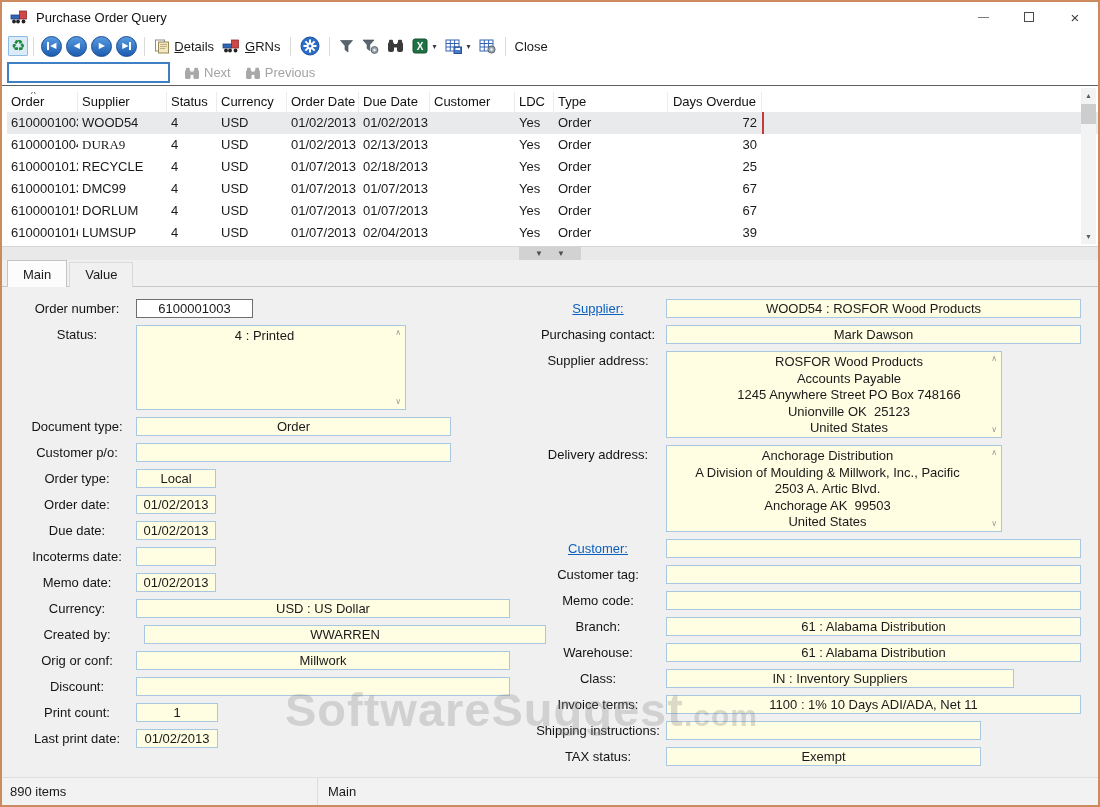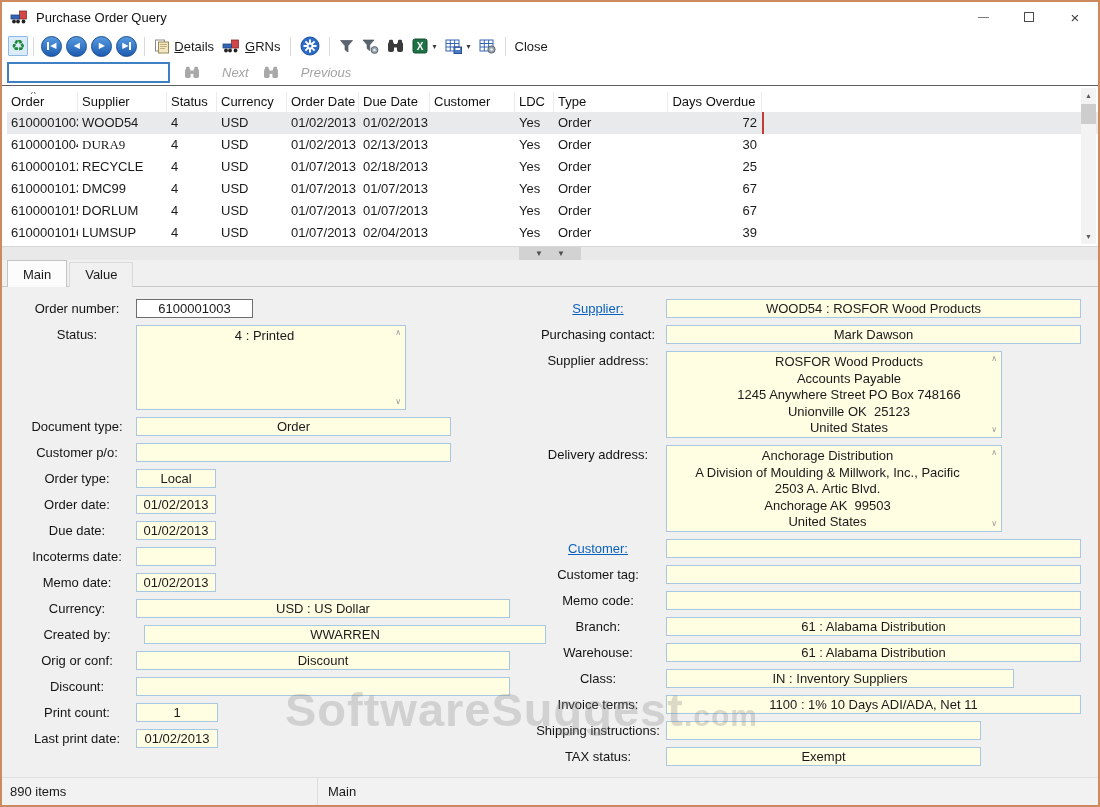--- a/index.html
+++ b/index.html
@@ -28,21 +28,21 @@
   .navbtn .tri { color:#fff; font-size:8px; line-height:8px; }
   .navbtn .bar { width:2px; height:8px; background:#fff; }
   .navbtn .bar.l { margin-right:1px; } .navbtn .bar.r { margin-left:1px; }
   .lbl { display:inline-block; }
   .ul::first-letter { text-decoration:underline; }
   .dd-arrow { font-size:8px; color:#3c3c3c; margin-left:1px; }
 
   
   .searchrow { height:26px; background:#fff; display:flex; align-items:center; padding-left:5px; gap:14px; flex:0 0 auto; border-bottom:1px solid #5f5f5f; }
   .searchrow input { width:163px; height:21px; border:2px solid #3f7fc4; padding:1px 4px; font:13px "Liberation Sans","DejaVu Sans",sans-serif; outline:none; }
-  .graybtn { display:flex; align-items:center; gap:22px; color:#a3a3a3;font-style:italic; }
+  .graybtn { display:flex; align-items:flex-end; gap:4px; color:#a3a3a3; }
 
   
   .grid { position:relative; height:160px; background:#fff; flex:0 0 auto; overflow:hidden; }
   .g-header { display:flex; height:26px; align-items:flex-end; padding-left:5px; }
   .gcell { padding:2px 0 3px 4px; overflow:hidden; white-space:nowrap; flex:0 0 auto; }
   .gcell.h { border-right:1px solid #ececec; color:#111; }
   .gcell.r { text-align:right; padding-right:5px; }
   .g-body { padding-left:5px; }
   .grow { display:flex; height:22px; align-items:center; position:relative; }
   .grow.sel { background:#e9eaec; }
@@ -275,21 +275,21 @@
     <div class="g-header">
         <div class="gcell h" style="width: 71px; position: relative;">Order<span class="caret">^</span></div>
         <div class="gcell h" style="width: 89px; position: relative;">Supplier</div>
         <div class="gcell h" style="width: 50px; position: relative;">Status</div>
         <div class="gcell h" style="width: 70px; position: relative;">Currency</div>
         <div class="gcell h" style="width: 72px; position: relative;">Order Date</div>
         <div class="gcell h" style="width: 71px; position: relative;">Due Date</div>
         <div class="gcell h" style="width: 85px; position: relative;">Customer</div>
         <div class="gcell h" style="width: 39px; position: relative;">LDC</div>
         <div class="gcell h" style="width: 114px; position: relative;">Type</div>
-        <div class="gcell h r" style="width: 94px; position: relative; text-align: center;">Days Overdue</div>
+        <div class="gcell h r" style="width: 94px; position: relative;">Days Overdue</div>
       </div>
     <div class="g-body">
         <div class="grow sel">
           <div class="gcell" style="width: 71px;">6100001003</div>
           <div class="gcell" style="width: 89px;">WOOD54</div>
           <div class="gcell" style="width: 50px;">4</div>
           <div class="gcell" style="width: 70px;">USD</div>
           <div class="gcell" style="width: 72px;">01/02/2013</div>
           <div class="gcell" style="width: 71px;">01/02/2013</div>
           <div class="gcell" style="width: 85px;"></div>
@@ -424,21 +424,21 @@
         <div class="frow">
           <div class="flabel">Currency:</div>
           <div class="fctl yellow" style="width: 374px;">USD : US Dollar</div>
         </div>
         <div class="frow">
           <div class="flabel">Created by:</div>
           <div class="fctl yellow" style="width: 402px; margin-left: 8px;">WWARREN</div>
         </div>
         <div class="frow">
           <div class="flabel">Orig or conf:</div>
-          <div class="fctl yellow" style="width: 374px;">Discount</div>
+          <div class="fctl yellow" style="width: 374px;">Millwork</div>
         </div>
         <div class="frow">
           <div class="flabel">Discount:</div>
           <div class="fctl yellow" style="width: 374px;"></div>
         </div>
         <div class="frow">
           <div class="flabel">Print count:</div>
           <div class="fctl yellow" style="width: 82px;">1</div>
         </div>
         <div class="frow">

